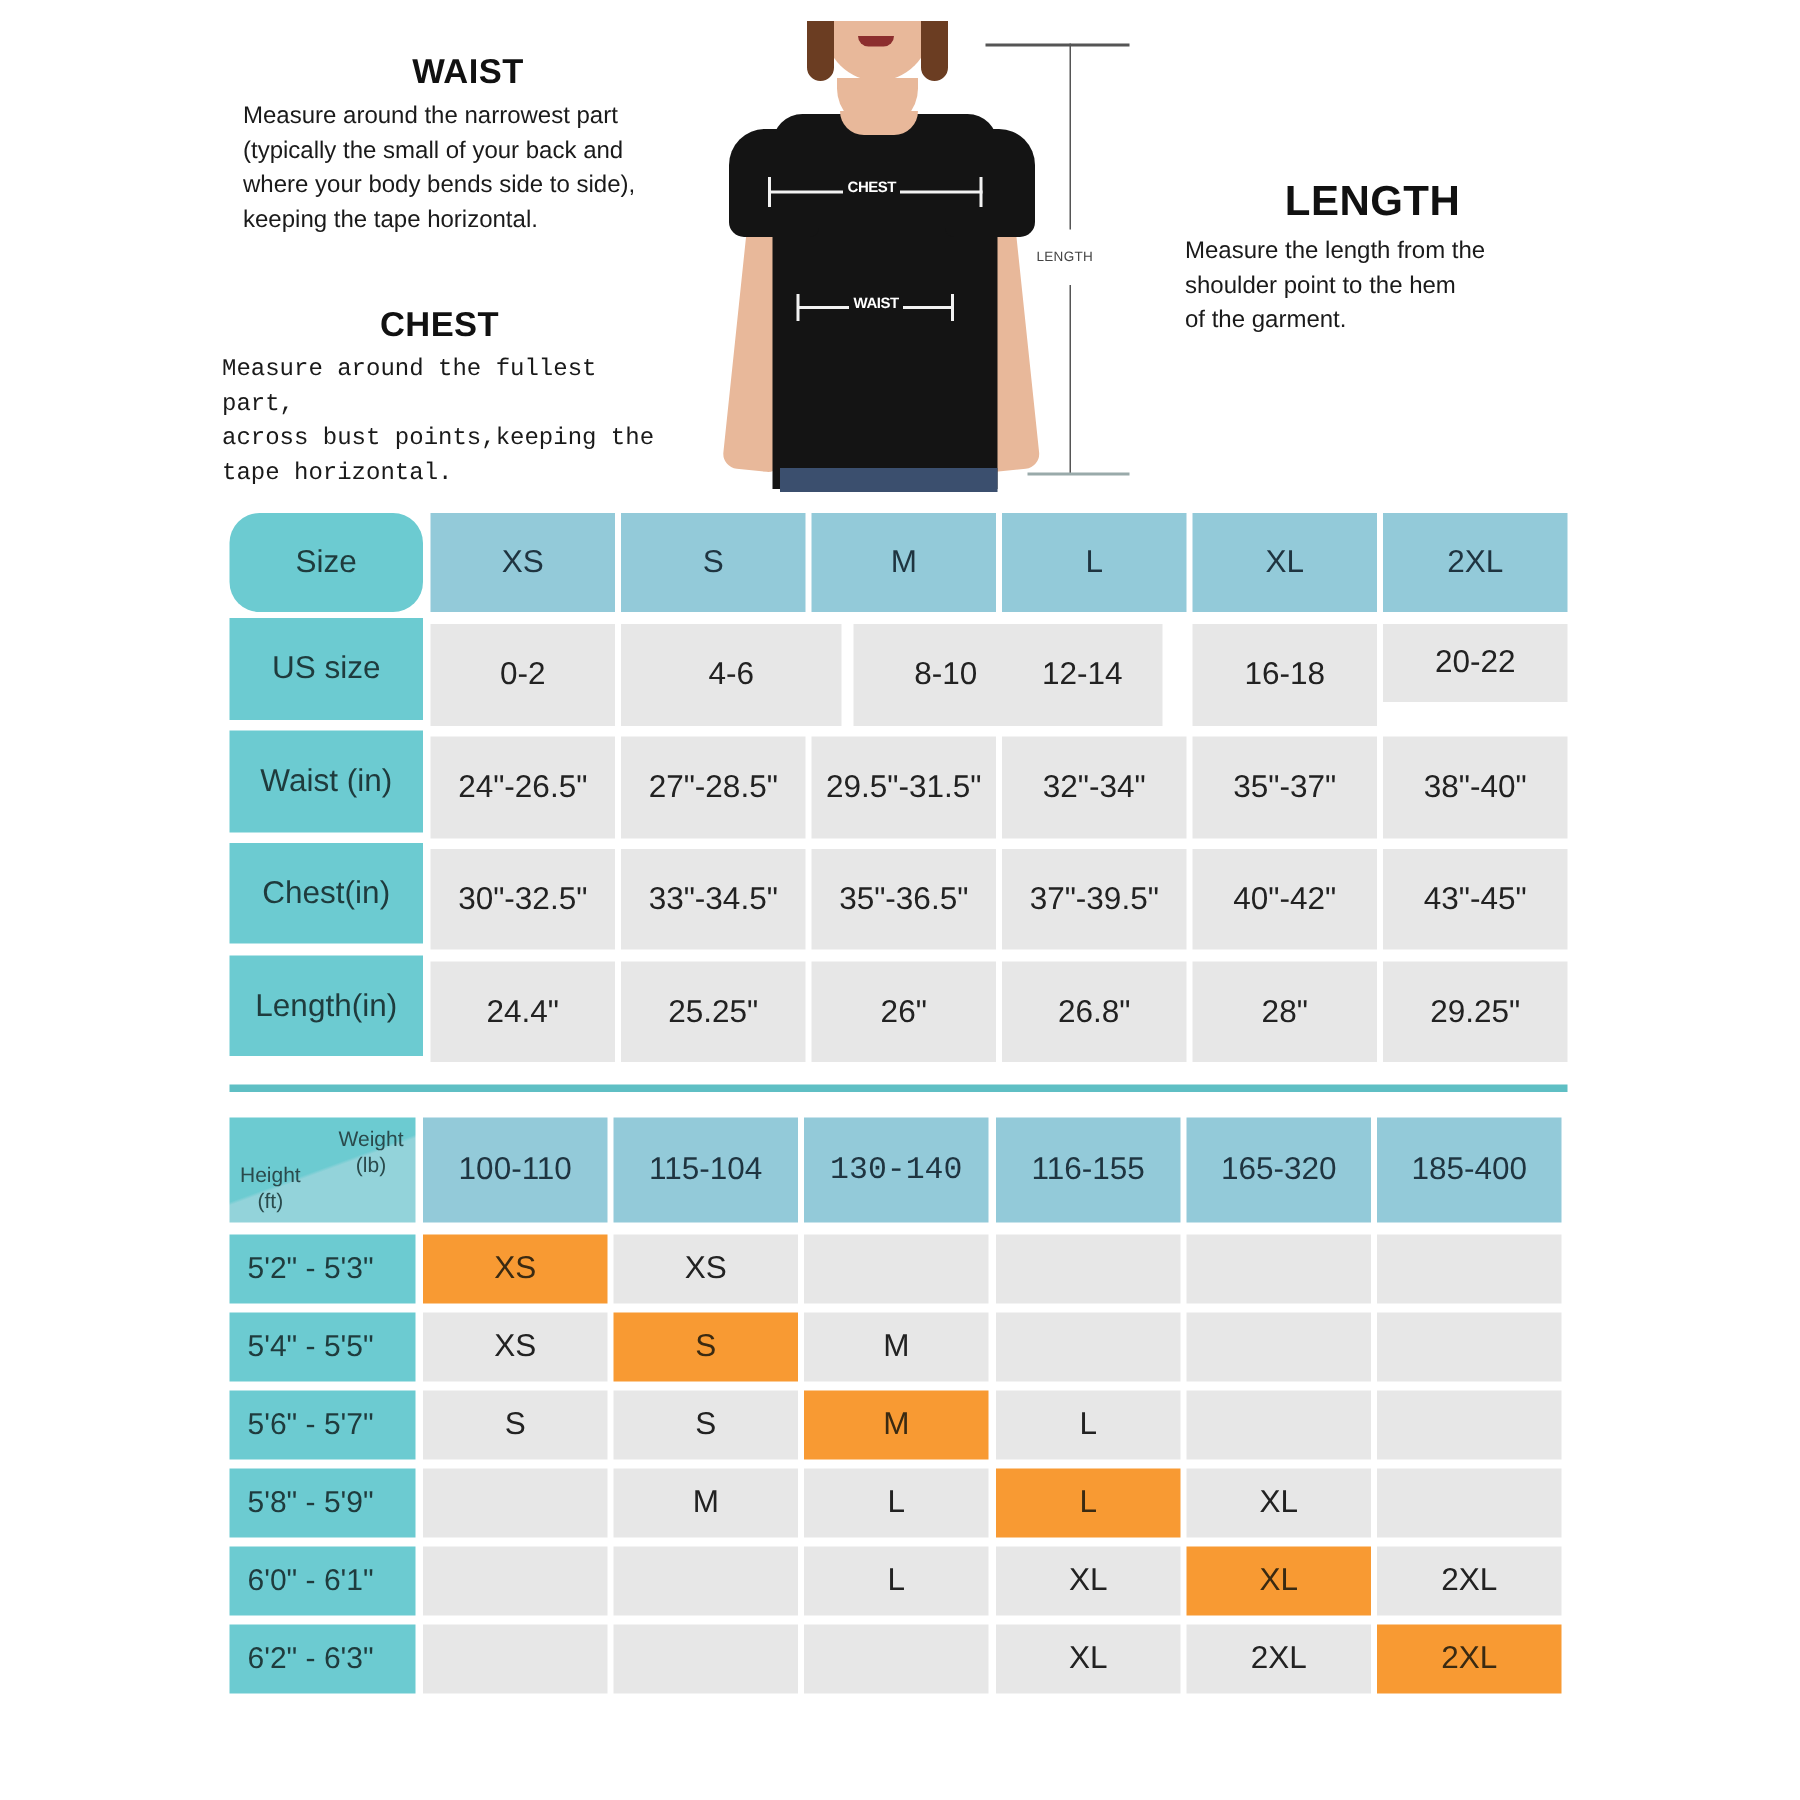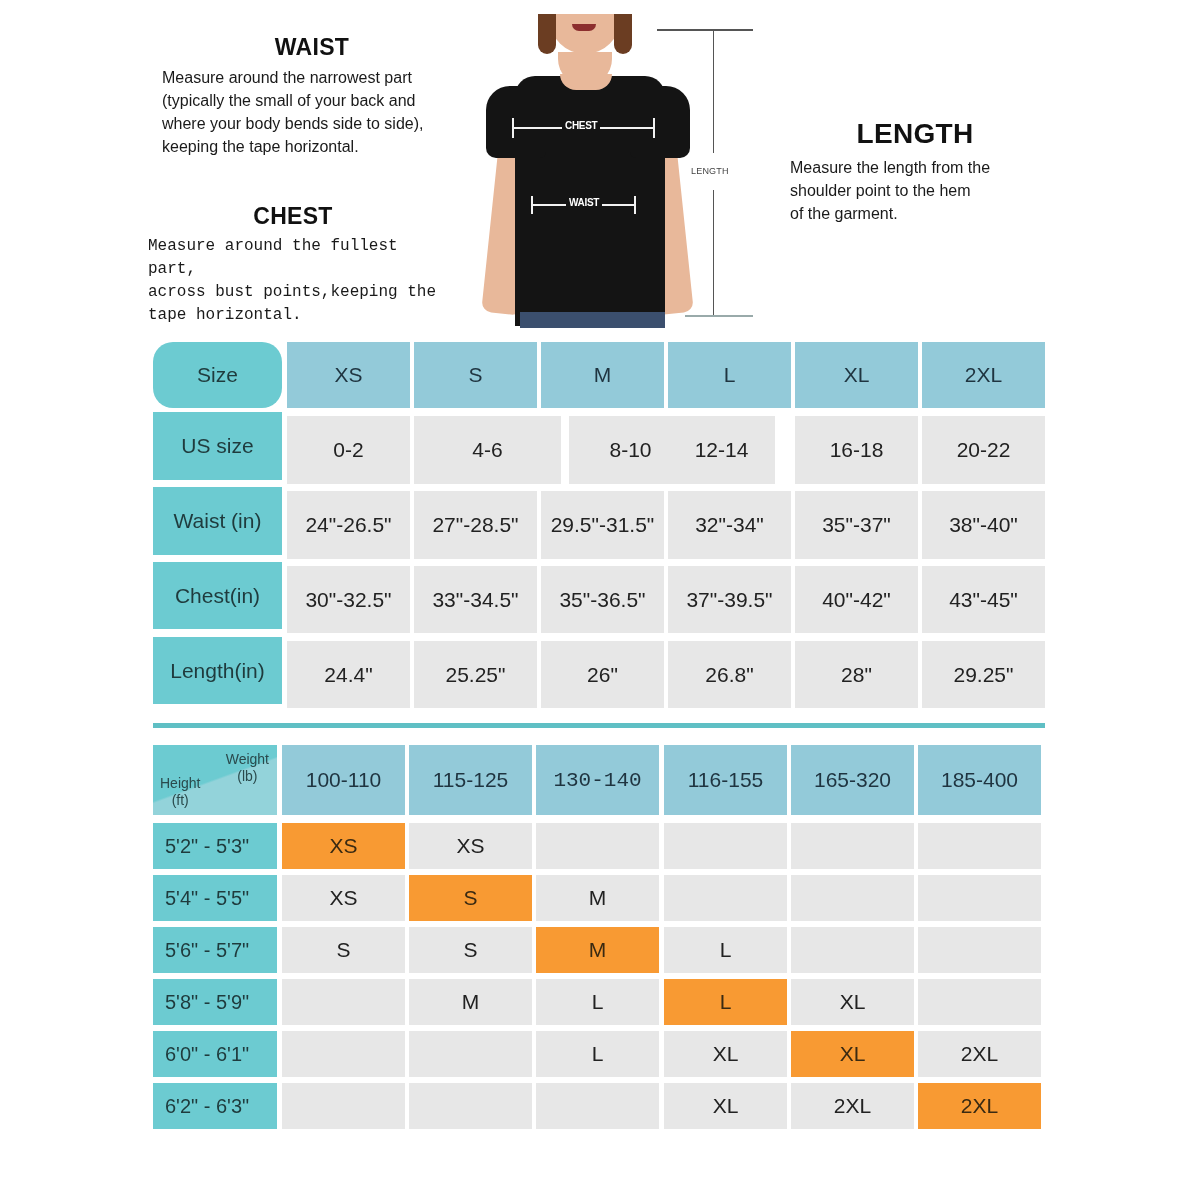--- a/index.html
+++ b/index.html
@@ -98,21 +98,21 @@
     <div class="cell hdr" style="left: 541px; top: 342px; width: 123px; height: 66px;">M</div>
     <div class="cell hdr" style="left: 668px; top: 342px; width: 123px; height: 66px;">L</div>
     <div class="cell hdr" style="left: 795px; top: 342px; width: 123px; height: 66px;">XL</div>
     <div class="cell hdr" style="left: 922px; top: 342px; width: 123px; height: 66px;">2XL</div>
     <div class="cell lbl" style="left: 153px; top: 412px; width: 129px; height: 68px;">US size</div>
     <div class="cell val" style="left: 287px; top: 416px; width: 123px; height: 68px;">0-2</div>
     <div class="cell val" style="left: 414px; top: 416px; width: 147px; height: 68px;">4-6</div>
     <div class="cell val" style="left: 541px; top: 416px; width: 123px; height: 68px; margin-left: 28px;">8-10</div>
     <div class="cell val" style="left: 668px; top: 416px; width: 107px; height: 68px;">12-14</div>
     <div class="cell val" style="left: 795px; top: 416px; width: 123px; height: 68px;">16-18</div>
-    <div class="cell val" style="left: 922px; top: 416px; width: 123px; height: 68px;">20-22</div>
+    <div class="cell val" style="left: 922px; top: 416px; width: 123px; height: 52px;">20-22</div>
     <div class="cell lbl" style="left: 153px; top: 487px; width: 129px; height: 68px;">Waist (in)</div>
     <div class="cell val" style="left: 287px; top: 491px; width: 123px; height: 68px;">24"-26.5"</div>
     <div class="cell val" style="left: 414px; top: 491px; width: 123px; height: 68px;">27"-28.5"</div>
     <div class="cell val" style="left: 541px; top: 491px; width: 123px; height: 68px;">29.5"-31.5"</div>
     <div class="cell val" style="left: 668px; top: 491px; width: 123px; height: 68px;">32"-34"</div>
     <div class="cell val" style="left: 795px; top: 491px; width: 123px; height: 68px;">35"-37"</div>
     <div class="cell val" style="left: 922px; top: 491px; width: 123px; height: 68px;">38"-40"</div>
     <div class="cell lbl" style="left: 153px; top: 562px; width: 129px; height: 67px;">Chest(in)</div>
     <div class="cell val" style="left: 287px; top: 566px; width: 123px; height: 67px;">30"-32.5"</div>
     <div class="cell val" style="left: 414px; top: 566px; width: 123px; height: 67px;">33"-34.5"</div>
@@ -132,21 +132,21 @@
 <div class="abs divider"></div>
 
 <div id="fit-chart">
   <div class="cell corner" style="left:153px; top:745px; width:124px; height:70px;">
     <div class="corner-w" style="white-space:pre-line;margin-left:33px;">Weight
 (lb)</div>
     <div class="corner-h" style="white-space:pre-line;">Height
 (ft)</div>
   </div>
 <div class="cell hdr" style="left: 282px; top: 745px; width: 123px; height: 70px;">100-110</div>
-    <div class="cell hdr" style="left: 409px; top: 745px; width: 123px; height: 70px;">115-125</div>
+    <div class="cell hdr" style="left: 409px; top: 745px; width: 123px; height: 70px;">115-104</div>
     <div class="cell hdr" style="left: 536px; top: 745px; width: 123px; height: 70px; font-family: Liberation Mono, monospace;">130-140</div>
     <div class="cell hdr" style="left: 664px; top: 745px; width: 123px; height: 70px;">116-155</div>
     <div class="cell hdr" style="left: 791px; top: 745px; width: 123px; height: 70px;">165-320</div>
     <div class="cell hdr" style="left: 918px; top: 745px; width: 123px; height: 70px;">185-400</div>
     <div class="cell lbl2" style="left: 153px; top: 823px; width: 124px; height: 46px;">5'2" - 5'3"</div>
     <div class="cell hi" style="left: 282px; top: 823px; width: 123px; height: 46px;">XS</div>
     <div class="cell val" style="left: 409px; top: 823px; width: 123px; height: 46px;">XS</div>
     <div class="cell val" style="left: 536px; top: 823px; width: 123px; height: 46px;"></div>
     <div class="cell val" style="left: 664px; top: 823px; width: 123px; height: 46px;"></div>
     <div class="cell val" style="left: 791px; top: 823px; width: 123px; height: 46px;"></div>

